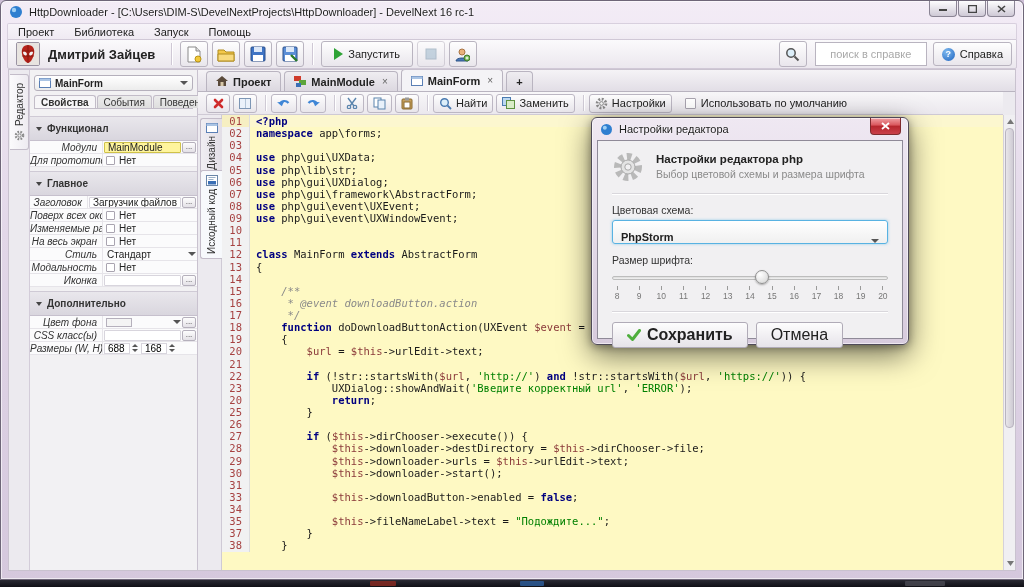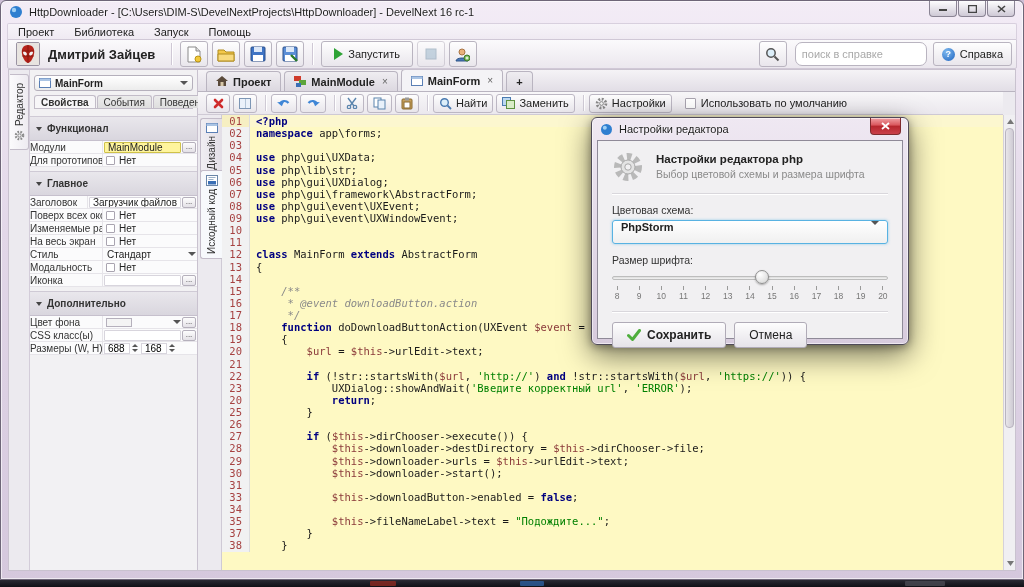--- a/index.html
+++ b/index.html
@@ -30,21 +30,21 @@
              background:linear-gradient(180deg,#fbfafc,#ebe7ee); border:1px solid #d0c8d6; border-radius:0 0 2px 2px; padding:0 4px; }
   .avatar { width:24px; height:24px; border:1px solid #9a93a2; border-radius:2px; background:#fff; overflow:hidden; margin-left:4px; }
   .user-name { font-size:13px; font-weight:bold; color:#222; margin:0 10px 0 8px; }
   .vsep { width:1px; height:22px; background:#cfc8d5; margin:0 6px; box-shadow:1px 0 0 #fff; }
   .tb-btn { height:26px; min-width:28px; border:1px solid #b9b4c0; border-radius:3px;
             background:linear-gradient(180deg,#fefefe,#e9e6ec); display:flex; align-items:center; justify-content:center; margin:0 2px; padding:0 4px; }
   .tb-btn.disabled { opacity:.55; }
   .run-label { font-size:11px; color:#222; margin-left:5px; }
   .play-tri { width:0; height:0; border-left:9px solid #2ea335; border-top:6px solid transparent; border-bottom:6px solid transparent; }
   .toolbar-right { margin-left:auto; display:flex; align-items:center; }
-  .help-input { width:132px; height:24px; border:1px solid #b9b4c0; border-radius:7px; background:#fff; font-size:11px; padding:0 6px; color:#999; }
+  .help-input { width:112px; height:24px; border:1px solid #b9b4c0; border-radius:0; background:#fff; font-size:11px; padding:0 6px; color:#999;text-align:center; }
   .help-input::placeholder { color:#a9a9a9; }
   .help-btn { height:24px; border:1px solid #b9b4c0; border-radius:3px; background:linear-gradient(180deg,#fefefe,#e9e6ec);
               display:flex; align-items:center; font-size:11px; color:#222; padding:0 8px; margin-left:6px; }
   .q-circle { width:13px; height:13px; border-radius:50%; background:radial-gradient(circle at 35% 30%,#7db9ef,#1f64c0); color:#fff;
               font-size:9px; font-weight:bold; display:flex; align-items:center; justify-content:center; margin-right:5px; }
 
   
   .content { position:absolute; left:7px; right:7px; top:68px; bottom:8px; background:#e9e7ec; border:1px solid #c9c2cf; overflow:hidden; }
 
   
@@ -62,21 +62,21 @@
   .caret { width:0; height:0; border-left:4px solid transparent; border-right:4px solid transparent; border-top:4px solid #555; margin-left:auto; }
   .prop-tabs { position:absolute; left:4px; right:4px; top:25px; height:14px; display:flex; border-bottom:1px solid #c2bcc8; }
   .ptab { font-size:10px; color:#333; padding:1px 6px; border:1px solid #c2bcc8; border-bottom:none; border-radius:3px 3px 0 0;
           background:linear-gradient(180deg,#ececec,#dedede); margin-right:1px; white-space:nowrap; }
   .ptab.active { background:#f7f6f8; font-weight:bold; }
   .prop-body { position:absolute; left:0; right:0; top:42px; bottom:0; overflow:hidden; }
   .sec-header { height:25px; margin-top:4px; background:linear-gradient(180deg,#e9e7ec,#d9d6de); border-top:1px solid #cfcad5; border-bottom:1px solid #c6c0cd;
                 display:flex; align-items:center; padding:0 6px; font-weight:bold; color:#333; }
   .sec-arrow { width:0; height:0; border-left:3.5px solid transparent; border-right:3.5px solid transparent; border-top:4px solid #444; margin-right:5px; }
   .prow { height:13px; display:flex; align-items:center; border-bottom:1px solid #e6e4e9; background:#fbfbfc; }
-  .plabel { width:72px; padding-right:5px; color:#333; white-space:nowrap; overflow:hidden; }
+  .plabel { width:72px; text-align:right; padding-right:5px; color:#333; white-space:nowrap; overflow:hidden;font-style:italic; }
   .pval { flex:1; display:flex; align-items:center; height:100%; border-left:1px solid #e6e4e9; padding:0 1px; position:relative; }
   .cell { flex:1; height:11px; display:flex; align-items:center; padding:0 3px; background:#fff; border:1px solid #d8d5dd; border-radius:1px;
           font-size:10px; color:#222; white-space:nowrap; overflow:hidden; }
   .cell.hl { background:#fff59d; border-color:#cfc24a; }
   .mini-btn { width:14px; height:11px; margin-left:1px; border:1px solid #b5b0bc; border-radius:2px; background:linear-gradient(180deg,#fdfdfd,#e4e1e7);
               font-size:8px; line-height:7px; text-align:center; color:#333; }
   .cb { width:9px; height:9px; border:1px solid #a9a4b0; border-radius:1px; background:#fff; margin:0 4px 0 2px; }
   .cbtext { color:#222; }
   .swatch { width:26px; height:9px; border:1px solid #b5b0bc; background:#f4f4f4; margin-left:2px; }
   .spin { display:flex; align-items:center; margin-right:3px; }
@@ -137,33 +137,33 @@
                background:linear-gradient(180deg,#f0a1a4 0%,#d9565c 45%,#b5262c 50%,#c9404a 100%);
                display:flex; align-items:center; justify-content:center; box-shadow:inset 0 1px 0 rgba(255,255,255,.5); }
   .dlg-body { position:absolute; left:5px; right:5px; top:22px; bottom:5px; background:#f1f0f2; border:1px solid #8f8a98; padding:10px 14px; }
   .dlg-header { display:flex; align-items:flex-start; }
   .dlg-gear { margin-right:12px; }
   .dlg-heading { font-size:11.5px; font-weight:bold; color:#222; padding-top:2px; }
   .dlg-sub { font-size:10.5px; color:#8a8a8a; margin-top:3px; }
   .dlg-hr { height:1px; background:#d9d7dc; box-shadow:0 1px 0 #fff; border:none; margin:10px 0; }
   .dlg-label { font-size:10.5px; color:#333; margin-bottom:4px; }
   .dlg-select { height:24px; border:1.5px solid #58b2e2; border-radius:3px; background:linear-gradient(180deg,#fff,#f0f0f0);
-                display:flex; align-items:flex-start; padding:0 8px; box-shadow:0 0 3px rgba(88,178,226,.6); }
+                display:flex; align-items:flex-end; padding:0 8px; box-shadow:0 0 3px rgba(88,178,226,.6); }
   .dlg-select .val { font-size:11px; font-weight:bold; color:#222; }
   .slider { position:relative; height:14px; margin-top:4px; }
   .slider .track { position:absolute; left:0; right:0; top:6px; height:4px; background:linear-gradient(180deg,#dcdcdc,#f2f2f2); border:1px solid #bdbdbd; border-radius:2px; }
   .slider .thumb { position:absolute; top:0; width:14px; height:14px; border-radius:50%; border:1px solid #8f8f8f;
                    background:radial-gradient(circle at 35% 30%,#ffffff,#d2d2d2); box-shadow:0 1px 2px rgba(0,0,0,.3); }
   .ticks { display:flex; justify-content:space-between; margin-top:2px; }
   .tick { width:10px; display:flex; flex-direction:column; align-items:center; }
   .tick .tline { width:1px; height:4px; background:#9a9a9a; }
   .tick .tnum { font-size:8.5px; color:#777; margin-top:1px; }
   .dlg-buttons { display:flex; margin-top:9px; }
   .dlg-btn { height:26px; border:1px solid #b0abb7; border-radius:3px; background:linear-gradient(180deg,#fdfdfd,#e6e3e9);
-             display:flex; align-items:center; justify-content:center; font-size:12px; color:#222; padding:0 14px; margin-right:8px; }
+             display:flex; align-items:center; justify-content:center; font-size:16px; color:#222; padding:0 14px; margin-right:8px; }
   .dlg-btn.primary { font-weight:bold; }
   .dlg-btn svg { margin-right:6px; }
 </style>
 </head>
 <body>
 
 <div class="screen">
 
   <div class="taskbar">
     <div class="blob" style="left:370px;width:26px;background:#8c2a22;"></div>

